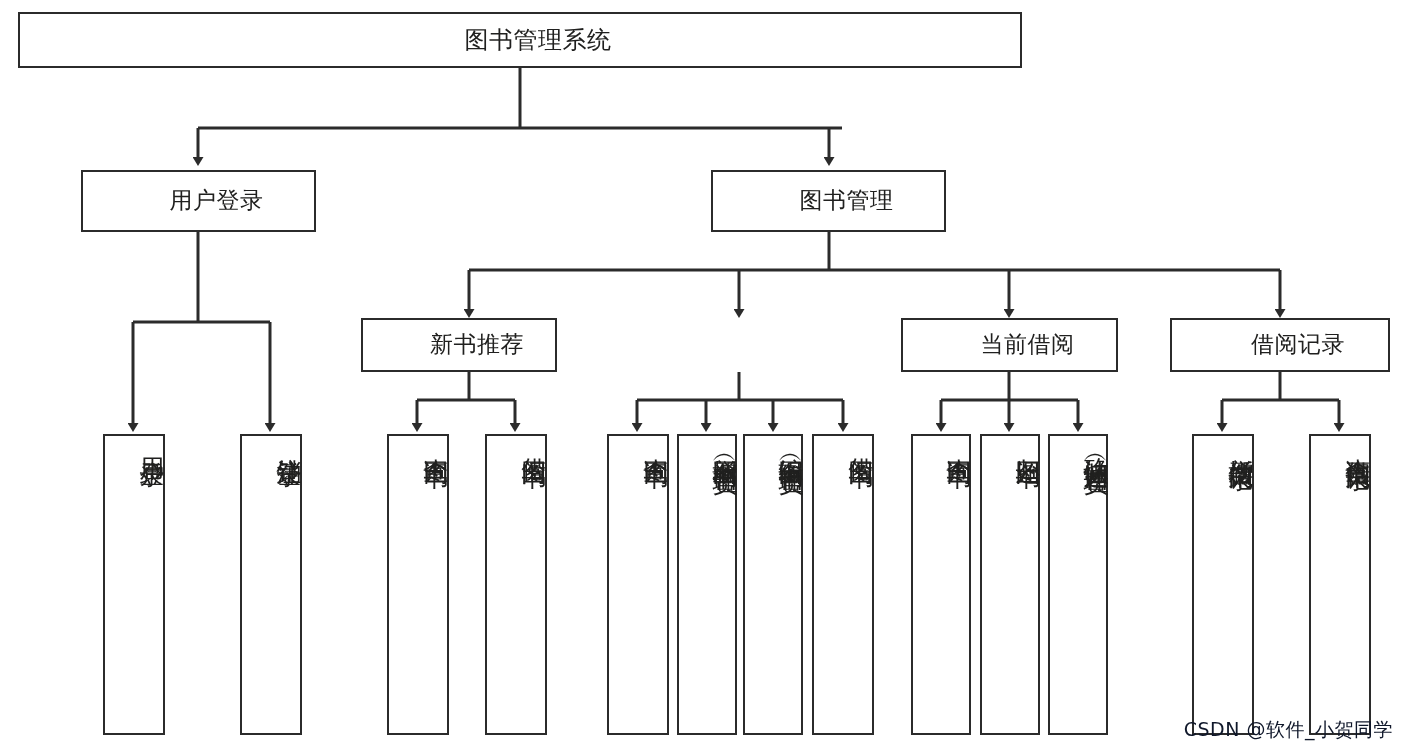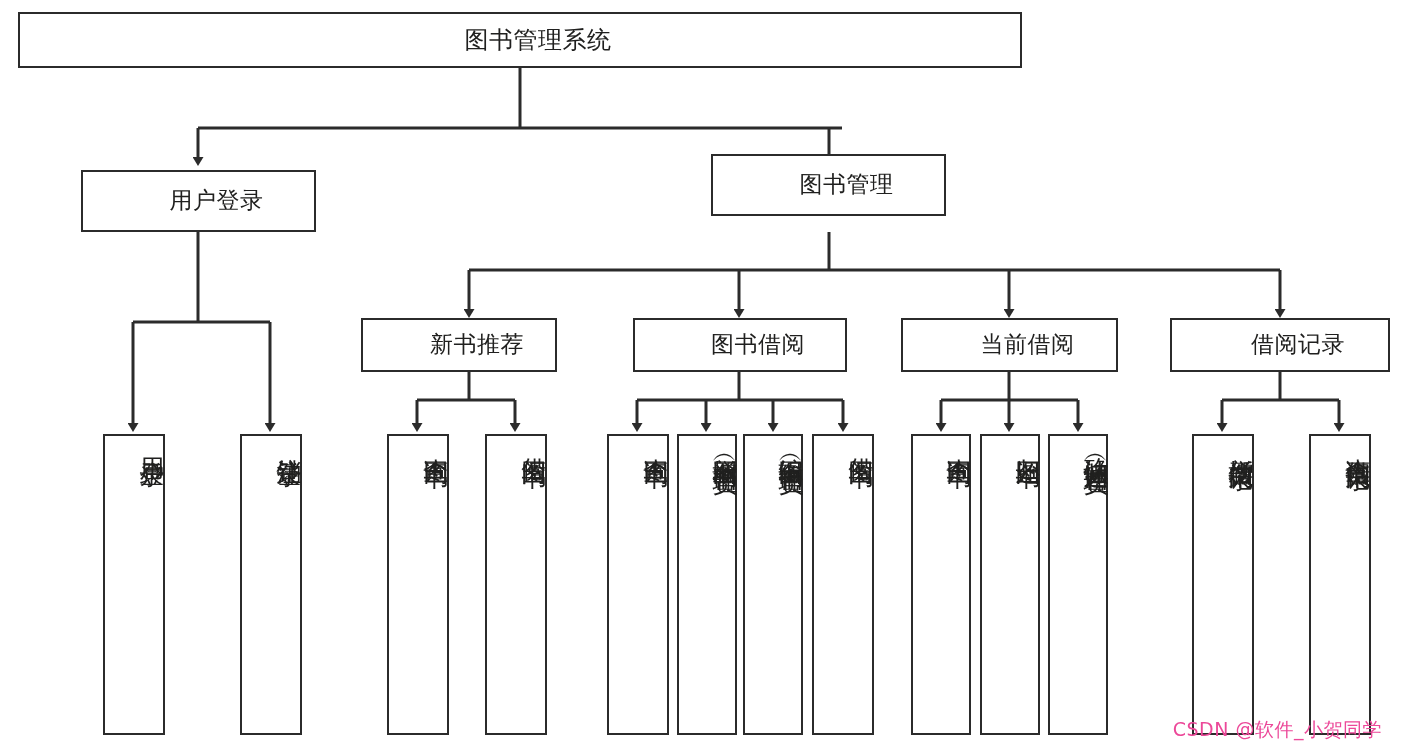--- a/index.html
+++ b/index.html
@@ -56,24 +56,24 @@
     writing-mode: vertical-rl;
     text-orientation: upright;
     font-size: 25px;
     letter-spacing: 2px;
     line-height: 1;
     margin: 0 auto;
   }
   .node.root .label { font-size: 24px; }
   .watermark {
     position: absolute;
-    right: 23px;
+    right: 12px;
     bottom: 4px;
     font-size: 19px;
-    color: #ec4899;
+    color: #0f172a;
     letter-spacing: 0.5px;
     white-space: nowrap;
   }
 </style>
 </head>
 <body>
 
 <div id="diagram-root">
 
   <svg class="connectors" viewBox="0 0 1405 747">
@@ -126,29 +126,26 @@
     </g>
   </svg>
 
   <div class="node horizontal root" style="left:18px; top:12px; width:1004px; height:56px;">
     <span class="label">图书管理系统</span>
   </div>
 
   <div class="node horizontal" style="left:81px; top:170px; width:235px; height:62px;">
     <span class="label">用户登录</span>
   </div>
-  <div class="node horizontal" style="left:711px; top:154px; width:235px; height:62px;">
+  <div class="node horizontal" style="left:711px; top:170px; width:235px; height:62px;">
     <span class="label">图书管理</span>
   </div>
 
   <div class="node horizontal" style="left:361px; top:318px; width:196px; height:54px;">
     <span class="label">新书推荐</span>
-  </div>
-  <div class="node horizontal" style="left:633px; top:318px; width:214px; height:54px;">
-    <span class="label">图书借阅</span>
   </div>
   <div class="node horizontal" style="left:1170px; top:318px; width:220px; height:54px;">
     <span class="label">借阅记录</span>
   </div>
   <div class="node horizontal" style="left:901px; top:318px; width:217px; height:54px;">
     <span class="label">当前借阅</span>
   </div>
 
   <div class="node vertical" style="left:103px; top:434px; width:62px; height:301px;">
     <span class="label">用户登录</span>

